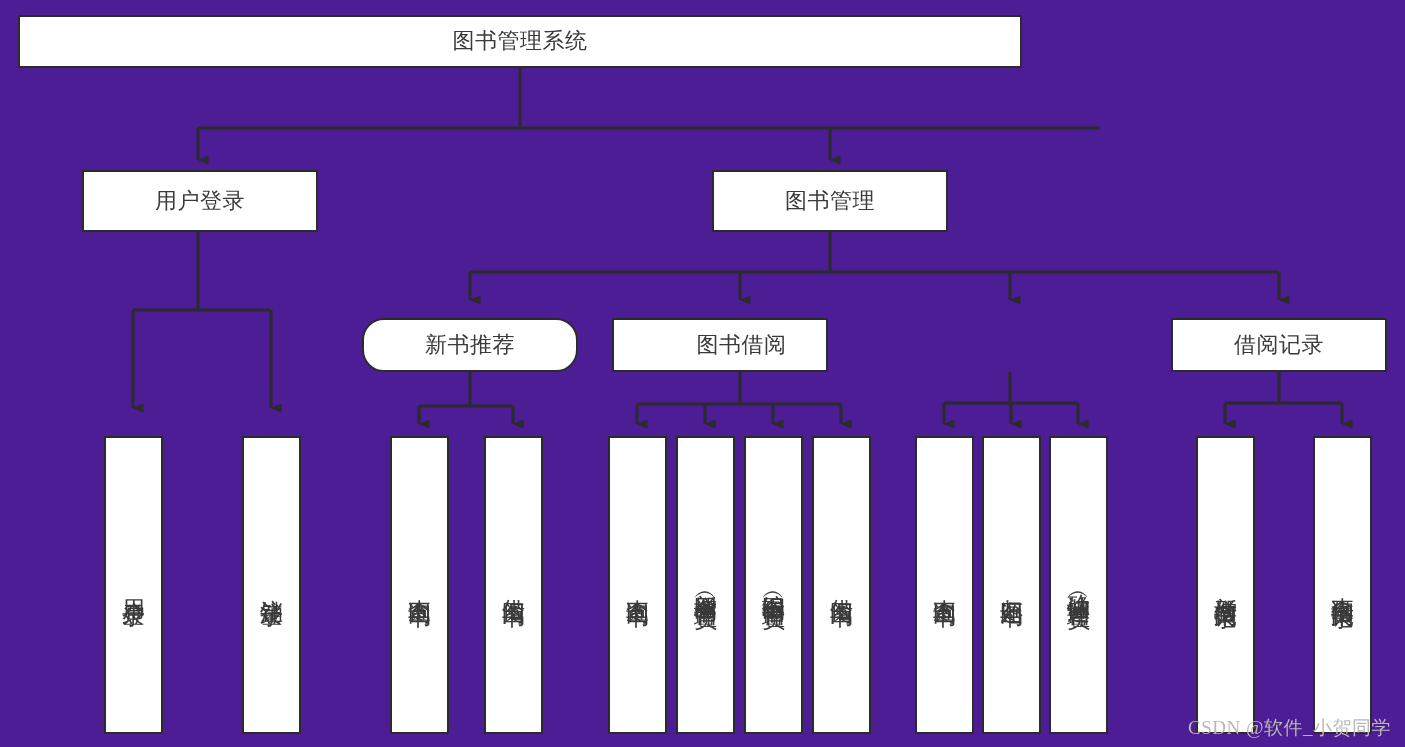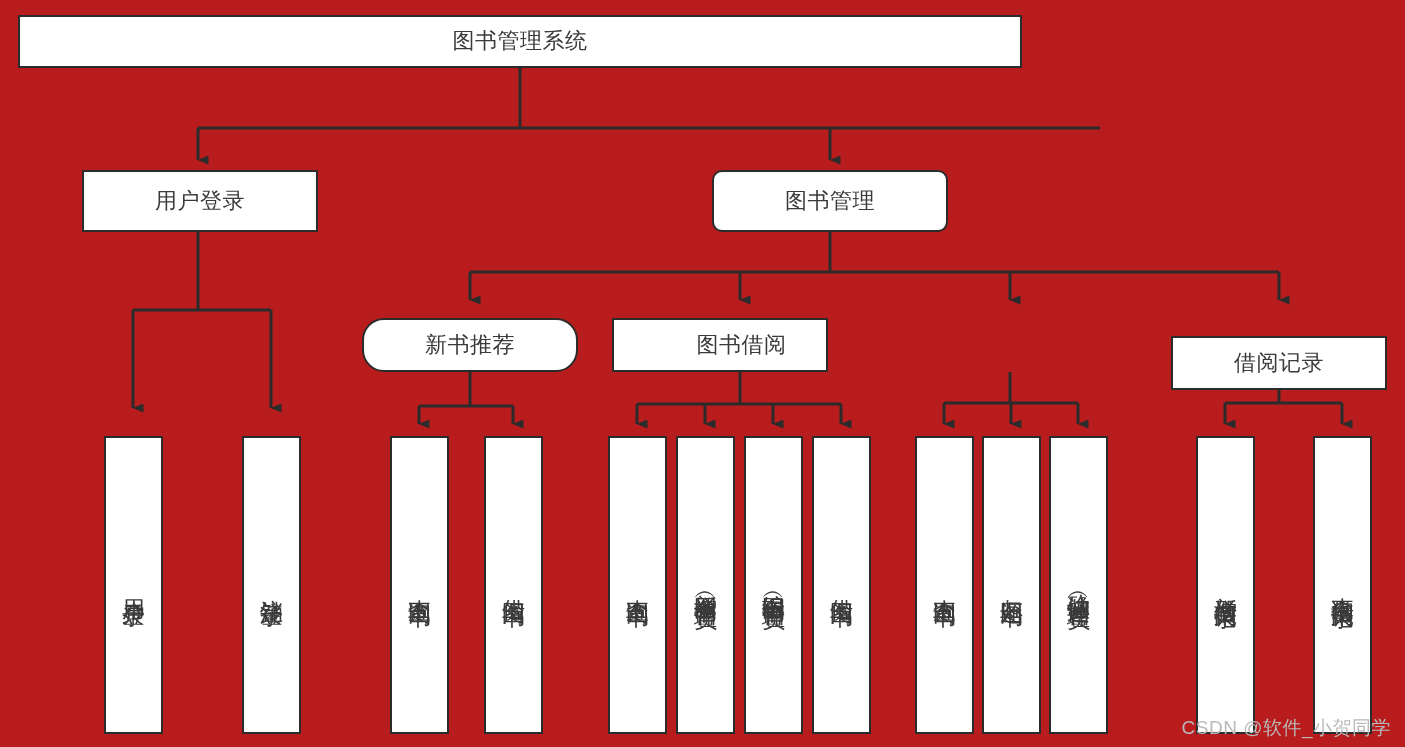--- a/index.html
+++ b/index.html
@@ -8,21 +8,21 @@
     padding: 0;
     background: #ffffff;
   }
   body {
     font-family: "Liberation Sans", "DejaVu Sans", sans-serif;
   }
   #diagram-root {
     position: relative;
     width: 1405px;
     height: 747px;
-    background: #b91c1c;
+    background: #4c1d95;
     overflow: hidden;
   }
   svg.edges {
     position: absolute;
     left: 0;
     top: 0;
     width: 1405px;
     height: 747px;
     pointer-events: none;
   }
@@ -54,20 +54,21 @@
   .watermark {
     position: absolute;
     right: 14px;
     bottom: 6px;
     color: #b9b9b9;
     font-size: 19px;
     letter-spacing: 0.5px;
     z-index: 5;
     user-select: none;
     white-space: nowrap;
+    font-family: Liberation Serif, serif;
   }
 </style>
 </head>
 <body>
 
 <div id="diagram-root">
 
   <svg class="edges" viewBox="0 0 1405 747" xmlns="http://www.w3.org/2000/svg">
     <defs>
       <marker id="arrowhead" markerWidth="9" markerHeight="11" refX="4.5" refY="10.5" orient="auto" markerUnits="userSpaceOnUse">
@@ -119,34 +120,34 @@
   </svg>
 
   <div class="node" style="left:18px; top:15px; width:1004px; height:53px;">
     <span class="label">图书管理系统</span>
   </div>
 
   <div class="node" style="left:82px; top:170px; width:236px; height:62px;">
     <span class="label">用户登录</span>
   </div>
 
-  <div class="node" style="left:712px; top:170px; width:236px; height:62px;border-radius:10px;">
+  <div class="node" style="left:712px; top:170px; width:236px; height:62px;">
     <span class="label">图书管理</span>
   </div>
 
   <div class="node" style="left:362px; top:318px; width:216px; height:54px;border-radius:22px;">
     <span class="label">新书推荐</span>
   </div>
 
   <div class="node" style="left:612px; top:318px; width:216px; height:54px;padding-left:43px;">
     <span class="label">图书借阅</span>
   </div>
 
 
-  <div class="node" style="left:1171px; top:336px; width:216px; height:54px;">
+  <div class="node" style="left:1171px; top:318px; width:216px; height:54px;">
     <span class="label">借阅记录</span>
   </div>
 
   <div class="node vertical" style="left:104px; top:436px; width:59px; height:298px;">
     <span class="label">用户登录</span>
   </div>
 
   <div class="node vertical" style="left:242px; top:436px; width:59px; height:298px;">
     <span class="label">注销登录</span>
   </div>

